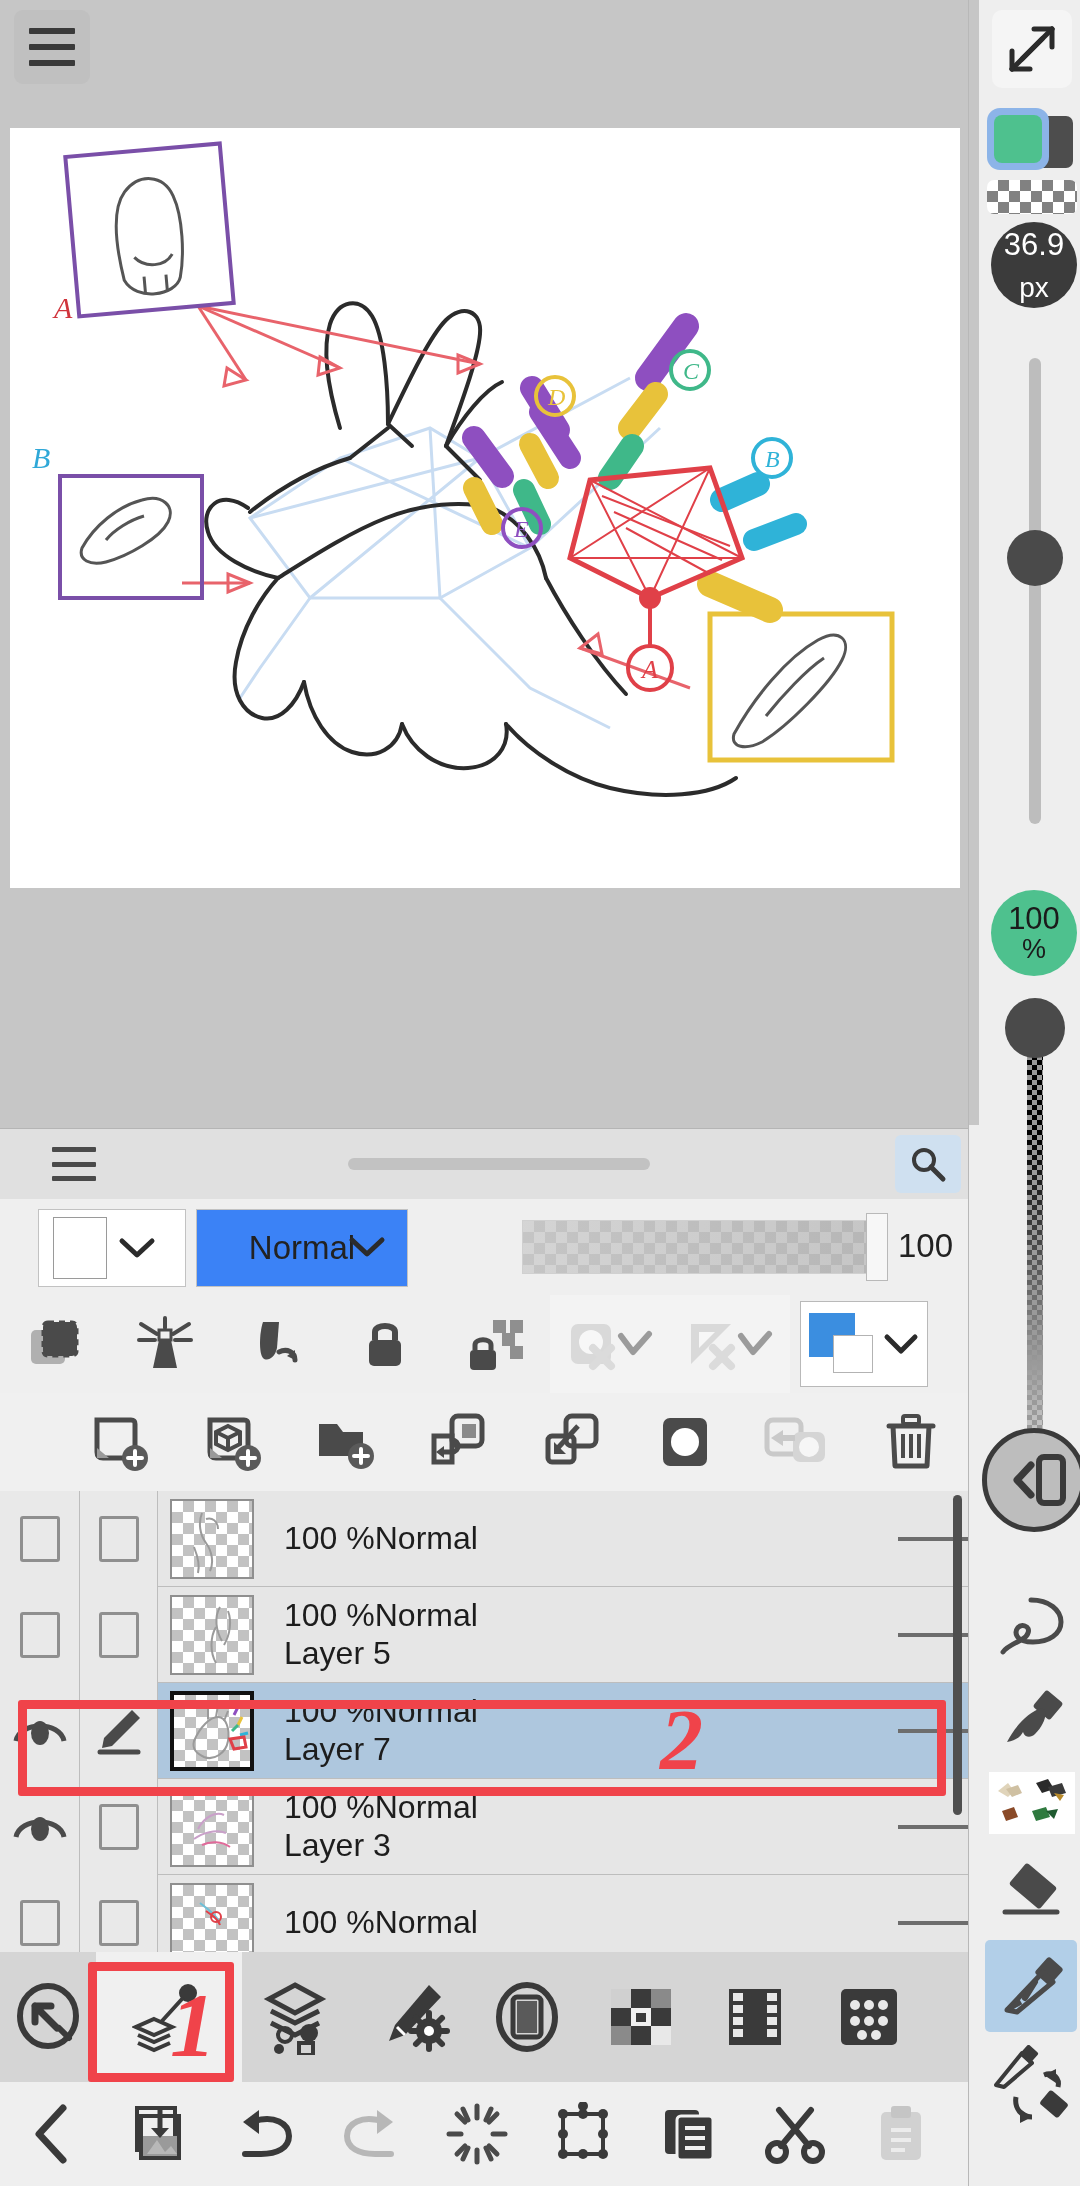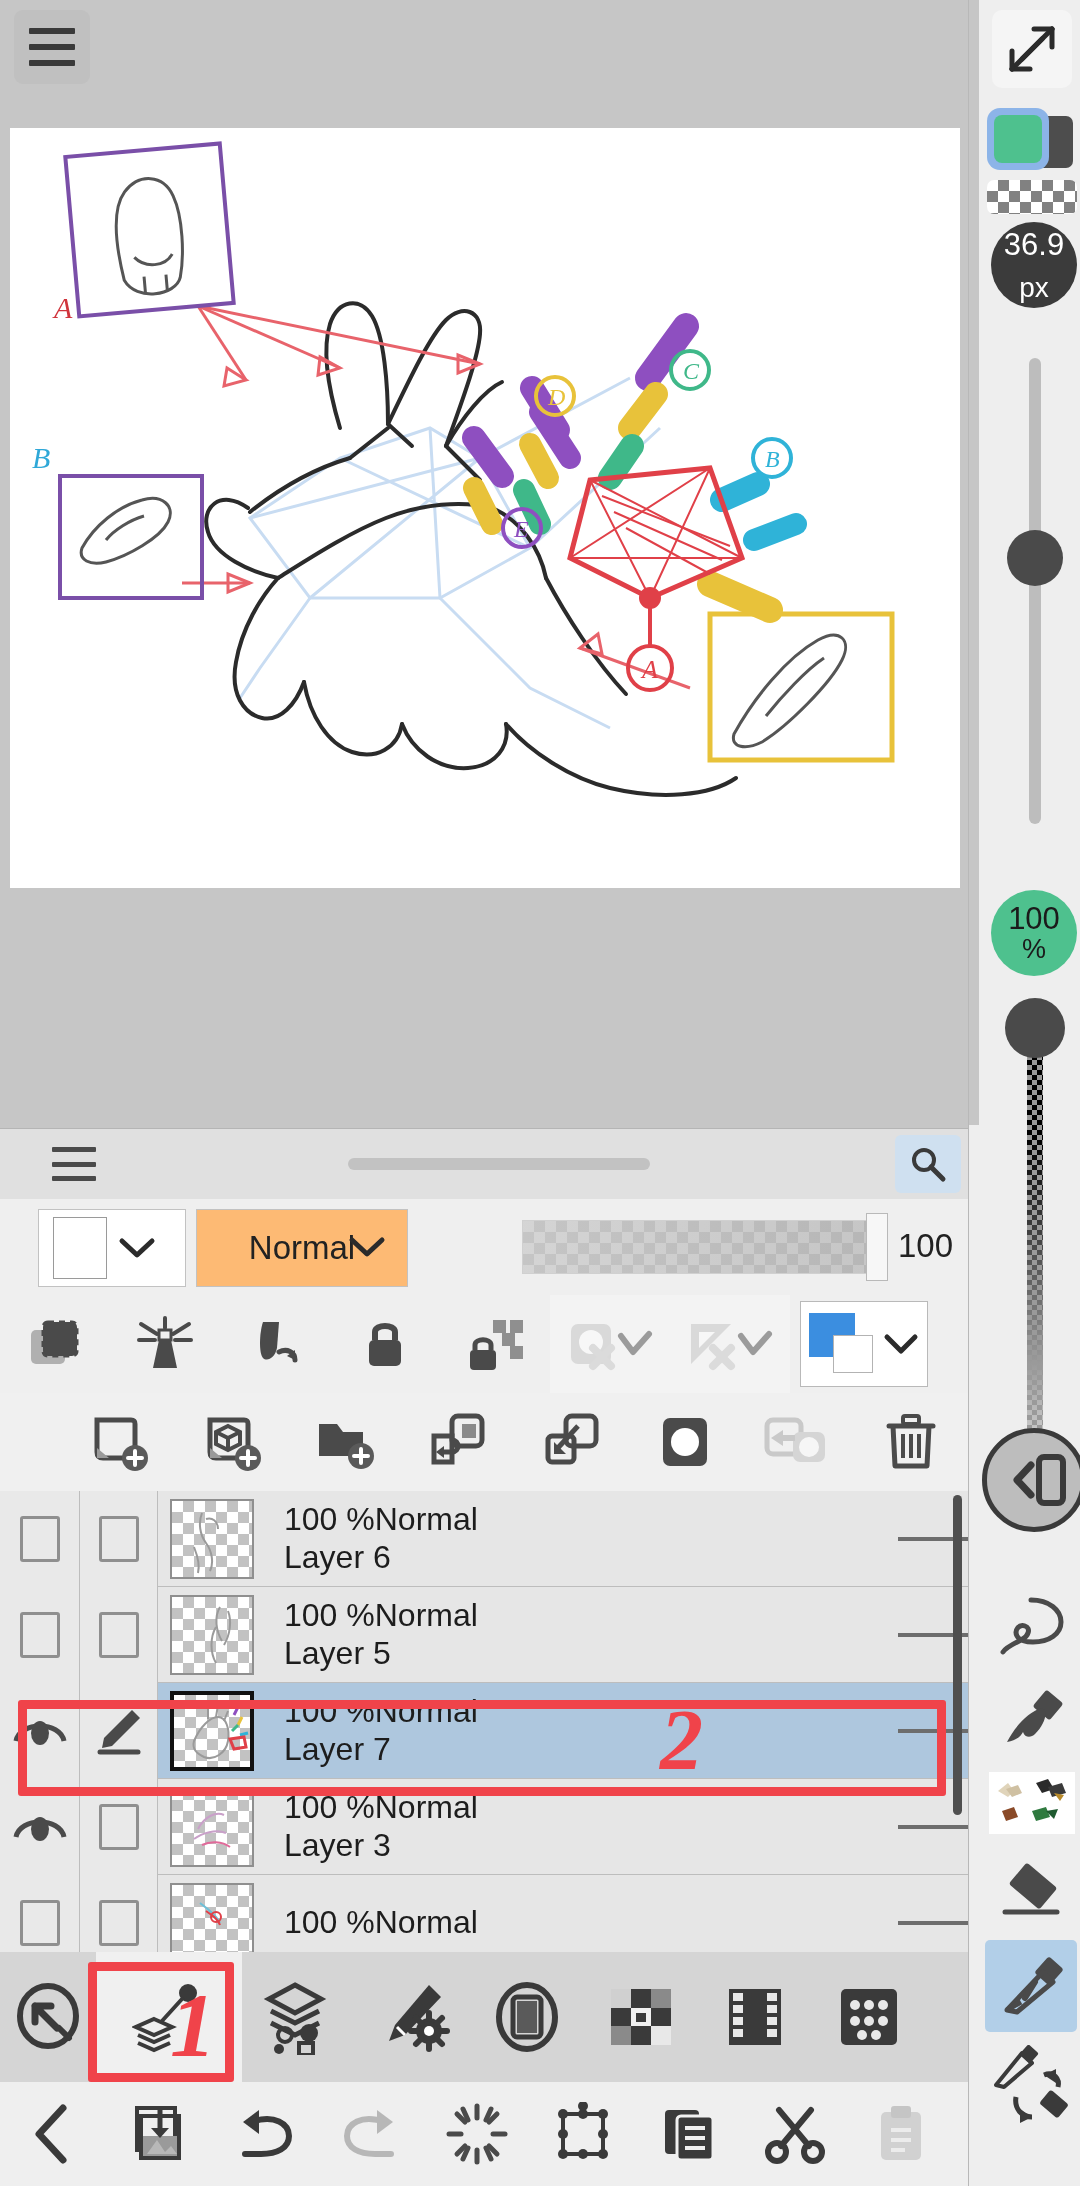--- a/index.html
+++ b/index.html
@@ -86,21 +86,21 @@
   .lp-grip { position:absolute; left:348px; top:29px; width:302px; height:12px;
     background:#c2c2c2; border-radius:6px; }
   .lp-search { position:absolute; left:895px; top:6px; width:66px; height:58px;
     background:#cfe0f0; border-radius:6px; display:flex; align-items:center; justify-content:center; }
 
   .lp-row1 { position:absolute; left:0; top:70px; width:968px; height:96px; background:#efefef; }
   .swatch-select { position:absolute; left:38px; top:10px; width:148px; height:78px;
     background:#fff; border:1px solid #c2c2c2; display:flex; align-items:center; gap:10px; padding-left:14px; }
   .swatch-box { width:54px; height:62px; background:#fff; border:1px solid #9a9a9a; }
   .blend-select { position:absolute; left:196px; top:10px; width:212px; height:78px;
-    background:#fdba74; border:1px solid #c2c2c2; display:flex; align-items:center;
+    background:#3b82f6; border:1px solid #c2c2c2; display:flex; align-items:center;
     justify-content:center; position:absolute; }
   .blend-select .lbl { font-size:33px; color:#222; }
   .blend-select .cv { position:absolute; right:20px; top:24px; }
   .opacity-track { position:absolute; left:522px; top:21px; width:362px; height:54px;
     background-image:
       linear-gradient(45deg,#bbb 25%,transparent 25%,transparent 75%,#bbb 75%),
       linear-gradient(45deg,#bbb 25%,transparent 25%,transparent 75%,#bbb 75%);
     background-size:22px 22px; background-position:0 0,11px 11px; background-color:#f2f2f2;
     border:1px solid #d0d0d0; }
   .opacity-fill { position:absolute; left:0; top:0; width:100%; height:100%;
@@ -593,21 +593,20 @@
                 <g stroke="#9a9a9a" stroke-width="2" fill="none">
               <path d="M30 12 C26 22 28 34 34 42 C40 50 42 62 38 70"></path>
                   <path d="M34 18 C40 16 46 20 46 28"></path>
               <path d="M22 46 C26 56 28 64 26 72"></path>
                 </g>
               </svg>
           </div>
         </div>
         <div class="cell-text">
           <div class="t1">100 %Normal</div>
-          <div class="t2">Layer 6</div>
         </div>
         <div class="cell-menu">
           <span></span>
           <span></span>
           <span></span>
         </div>
       </div>
 
       <div class="lrow">
         <div class="cell-eye">

